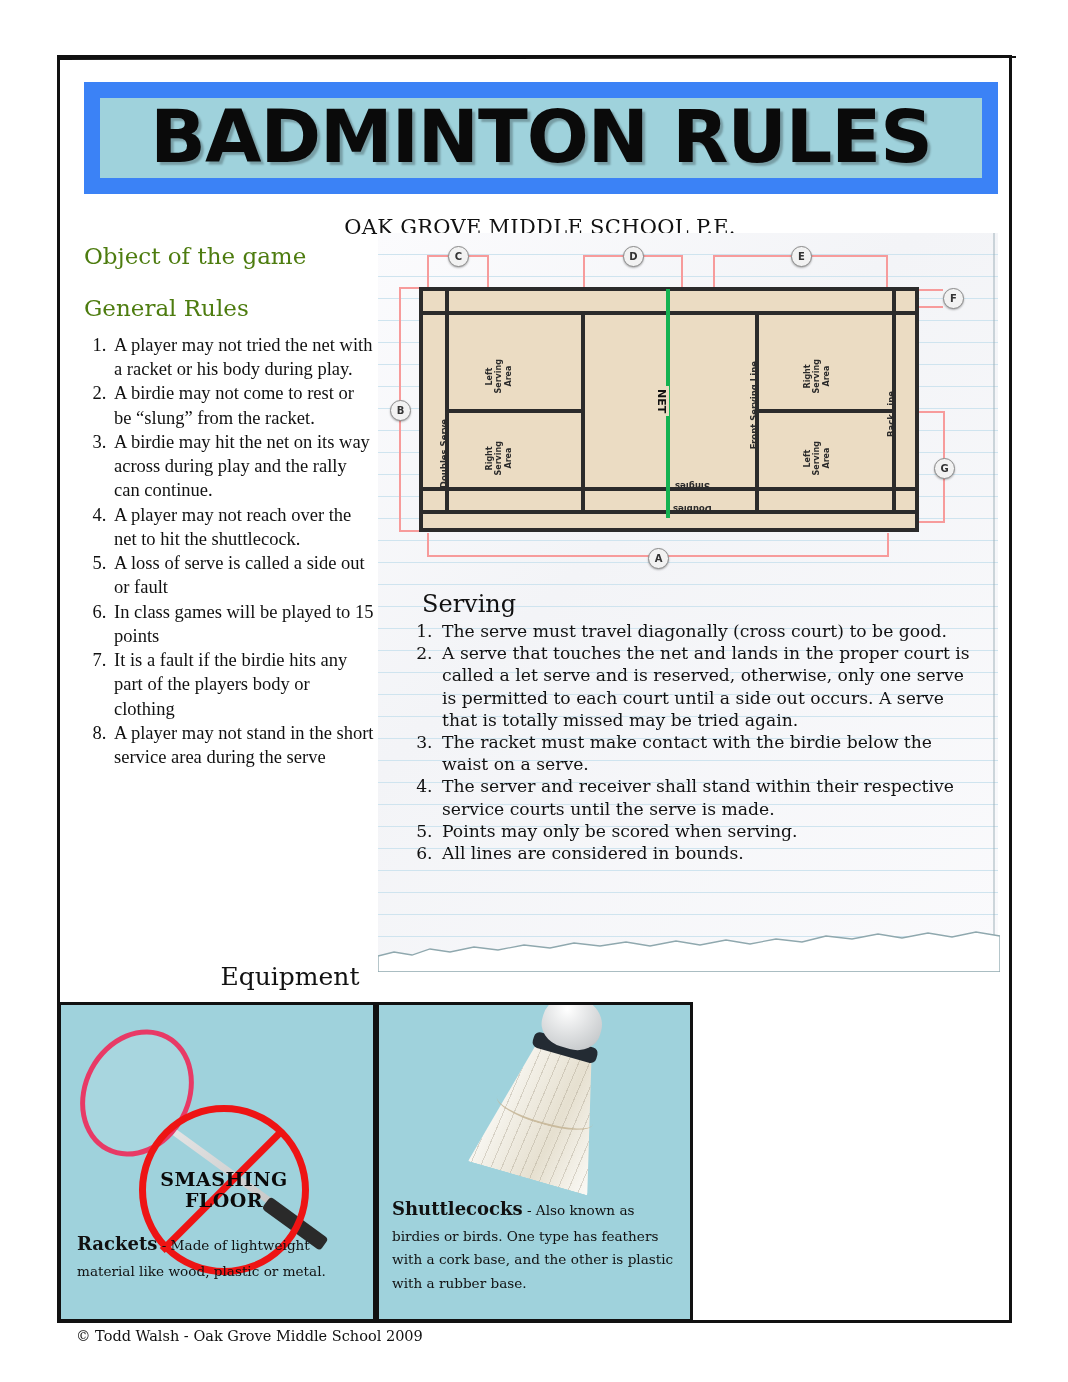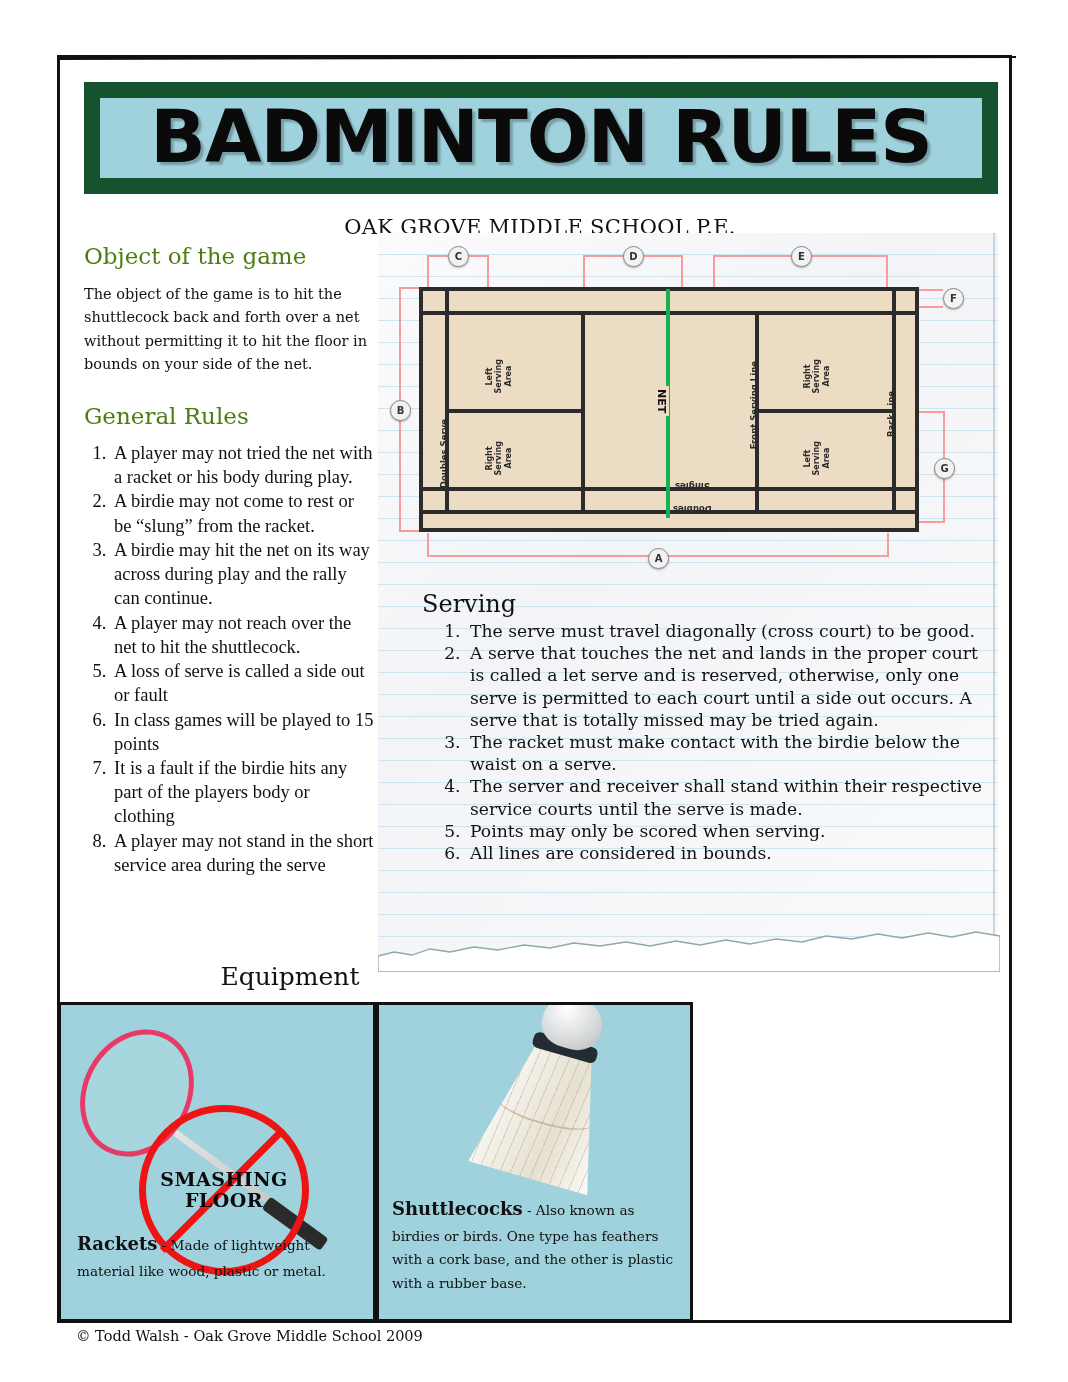--- a/index.html
+++ b/index.html
@@ -40,21 +40,21 @@
     transform: rotate(-0.12deg);
   }
 
   
   .banner-wrap {
     position: absolute;
     left: 84px;
     top: 82px;
     width: 914px;
     height: 112px;
-    background: #14532d;
+    background: #3b82f6;
     padding: 16px;
     box-sizing: border-box;
   }
   .banner {
     width: 100%;
     height: 100%;
     background: #9fd2dc;
     position: relative;
     overflow: hidden;
   }
@@ -180,21 +180,20 @@
   ol.serving {
     margin: 0;
     padding-left: 30px;
     font-family: "DejaVu Serif", serif;
     font-size: 17.2px;
     line-height: 1.29;
     color: #111;
   }
   ol.serving li {
     padding-left: 4px;
-    margin-left: 28px;
   }
 
   
   .court-wrap {
     position: absolute;
     left: 383px;
     top: 243px;
     width: 625px;
     height: 330px;
   }
@@ -614,21 +613,20 @@
       <div class="court-label" style="left:16px; top:128px; writing-mode:vertical-rl; text-orientation:mixed; transform:rotate(180deg); font-size:8.5px;">Doubles Serve</div>
       <div class="court-label" style="left:326px; top:70px; writing-mode:vertical-rl; text-orientation:mixed; transform:rotate(180deg); font-size:8.5px;">Front Serving Line</div>
       <div class="court-label" style="left:463px; top:100px; writing-mode:vertical-rl; text-orientation:mixed; transform:rotate(180deg); font-size:8.5px;">Back Line</div>
       <div class="court-label" style="left:252px; top:190px; transform:rotate(180deg); font-size:8.5px;">Singles</div>
       <div class="court-label" style="left:250px; top:213px; transform:rotate(180deg); font-size:8.5px;">Doubles</div>
     </div>
   </div>
 
   <div class="left-col">
     <h2 class="h-section">Object of the game</h2>
-    <p class="para">The object of the game is to hit the shuttlecock back and forth over a net without permitting it to hit the floor in bounds on your side of the net.</p>
     <h2 class="h-section second">General Rules</h2>
     <ol class="rules">
       <li>A player may not tried the net with a racket or his body during play.</li>
       <li>A birdie may not come to rest or be “slung” from the racket.</li>
       <li>A birdie may hit the net on its way across during play and the rally can continue.</li>
       <li>A player may not reach over the net to hit the shuttlecock.</li>
       <li>A loss of serve is called a side out or fault</li>
       <li>In class games will be played to 15 points</li>
       <li> It is a fault if the birdie hits any part of the players body or clothing</li>
       <li>A player may not stand in the short service area during the serve</li>

